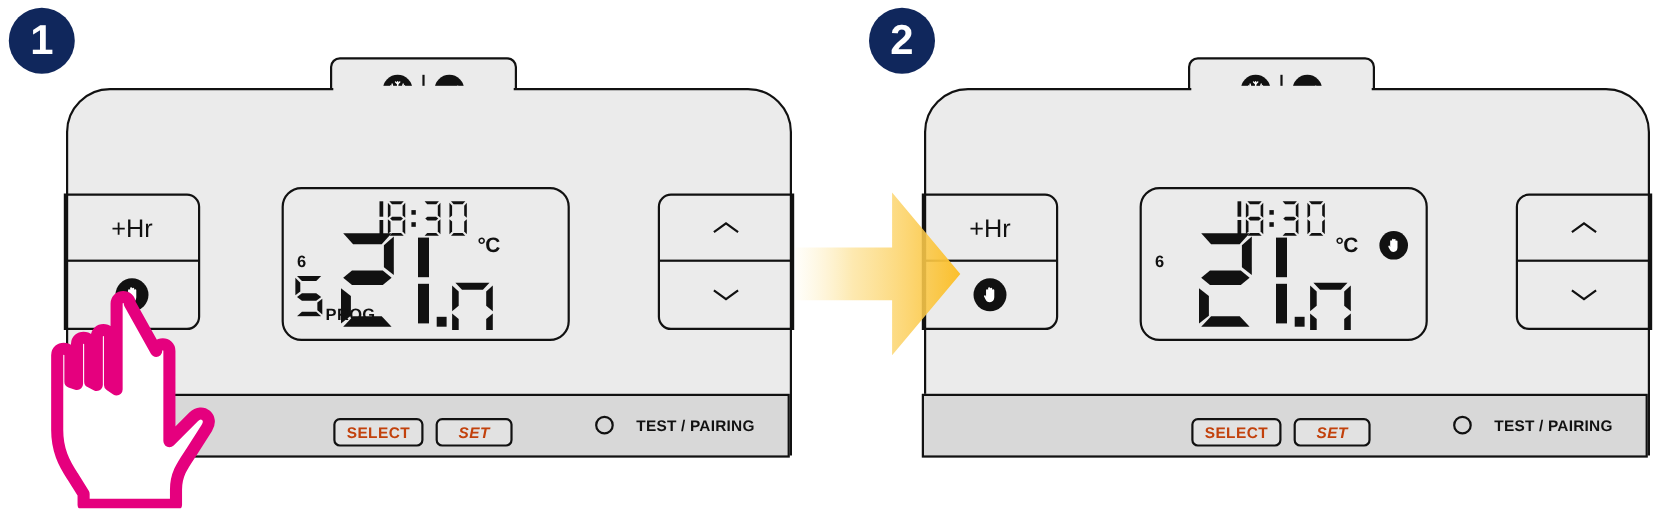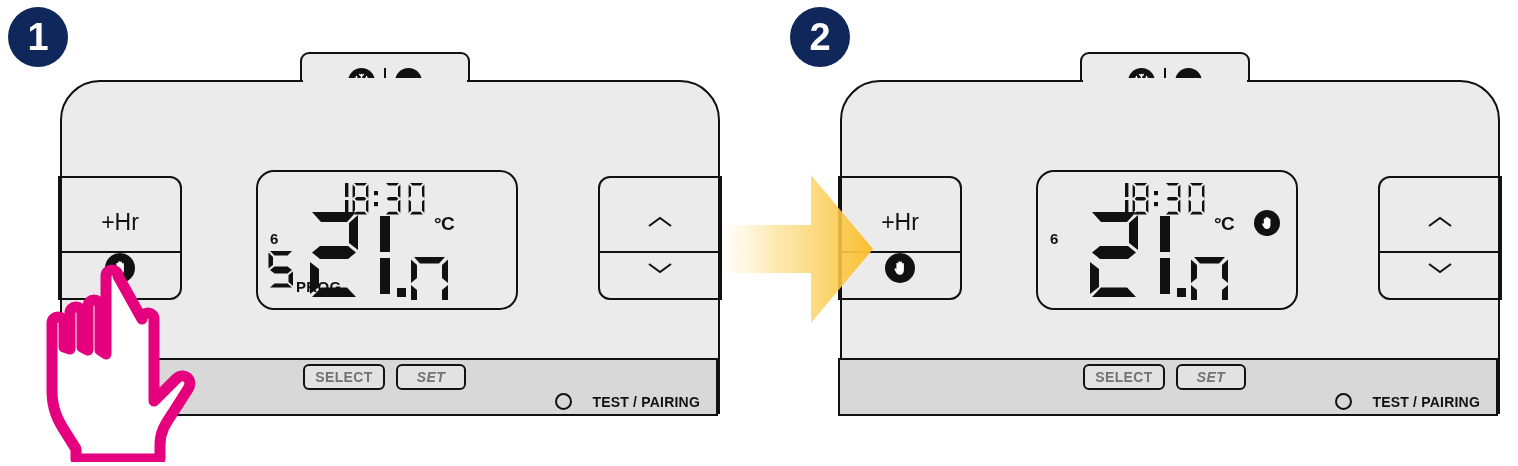--- a/index.html
+++ b/index.html
@@ -119,21 +119,21 @@
   }
   .btn-half {
     position: absolute;
     left: 0; width: 100%;
     height: 50%;
     display: flex;
     align-items: center;
     justify-content: center;
     box-sizing: border-box;
   }
-  .btn-half.top { top: 15px; border-bottom: 2.5px solid #111111; }
+  .btn-half.top { top: 0; border-bottom: 2.5px solid #111111; }
   .btn-half.bottom { bottom: 0; }
   .btn-label {
     font-size: 23px;
     color: #111111;
     letter-spacing: 0px;
   }
 
   .hand-btn-icon {
     width: 30px; height: 30px;
     border-radius: 50%;
@@ -219,45 +219,44 @@
     bottom: -2px;
     width: 660px;
     height: 58px;
     background: #d8d8d8;
     border: 2.5px solid #111111;
     box-sizing: border-box;
     z-index: 7;
   }
   .pill {
     position: absolute;
-    top: 4px;
+    top: 20px;
     height: 26px;
     background: #e2e2e2;
     border: 2.5px solid #111111;
     border-radius: 6px;
     box-sizing: border-box;
     display: flex;
     align-items: center;
     justify-content: center;
     font-size: 14px;
     font-weight: bold;
-    color: #737373;
+    color: #c2410c;
     letter-spacing: 0.4px;
   }
   #pill-select-1, #pill-select-2 { left: 243px; width: 82px; }
   #pill-set-1, #pill-set-2 { left: 336px; width: 70px; font-style: italic; }
 
   .test-group {
     position: absolute;
-    right: 16px;
+    right: 30px;
     top: 18px;
     display: flex;
     align-items: center;
     gap: 20px;
-    margin-top: 15px;
   }
   .led-circle {
     width: 17px; height: 17px;
     border-radius: 50%;
     border: 2.2px solid #111111;
     box-sizing: border-box;
     background: transparent;
   }
   .test-label {
     font-size: 14px;

